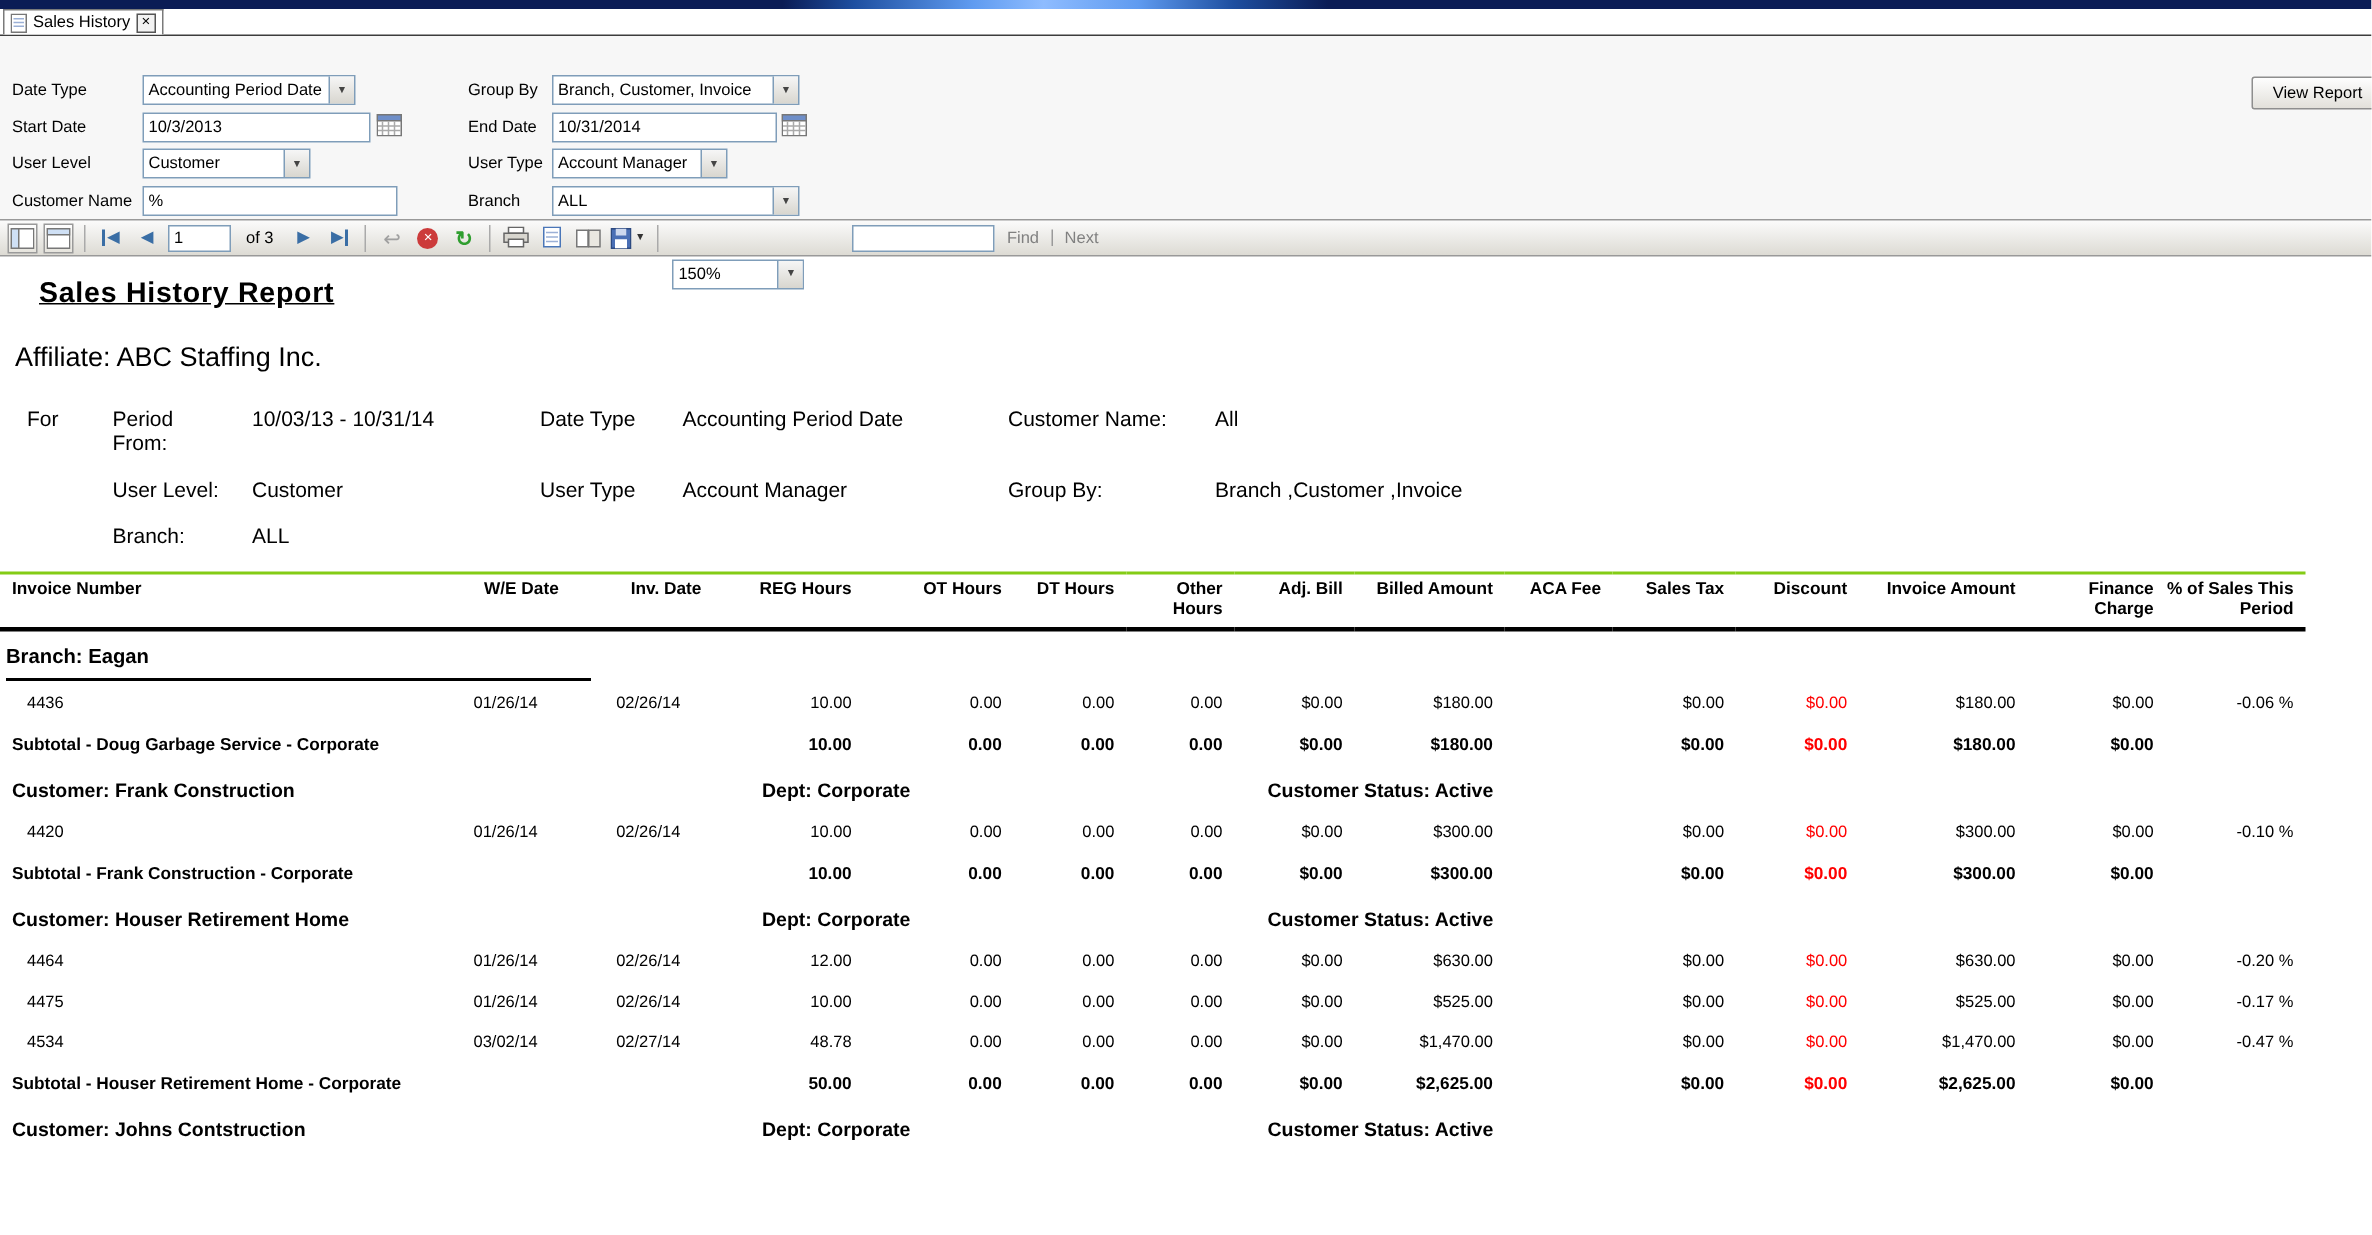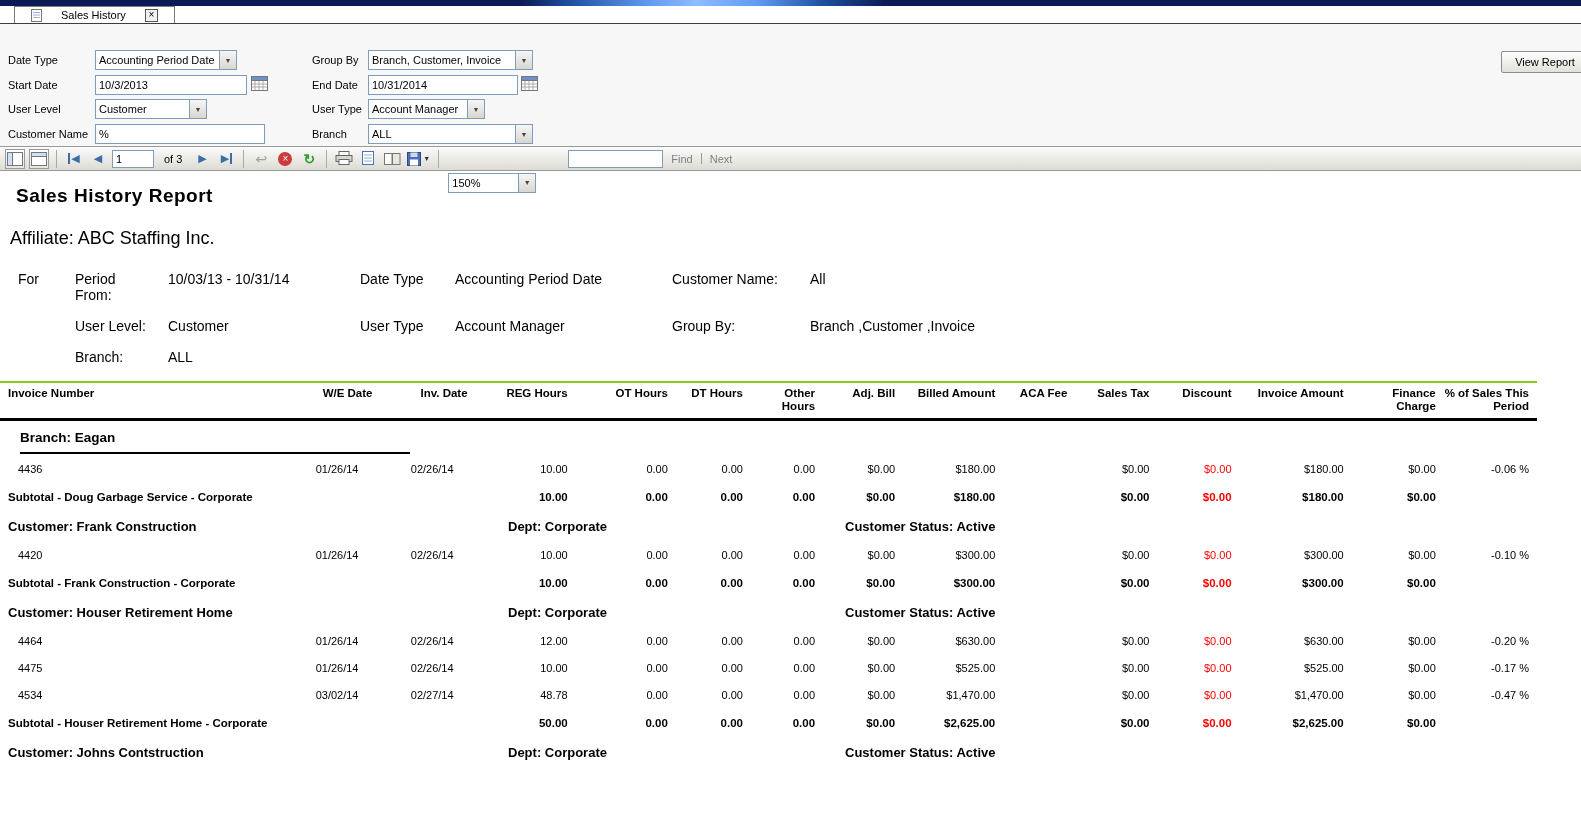--- a/index.html
+++ b/index.html
@@ -10,22 +10,22 @@
     background:#fff; color:#000;
   }
 
   
   .topstrip {
     height:6px;
     background:linear-gradient(90deg,#0b1c55 0%,#0b1c55 33%,#1e4fa0 36%,#5f9bf0 41%,#8ebcff 44%,#5f9bf0 48%,#1e4fa0 52%,#0b1c55 56%,#0b1c55 100%);
   }
   .tabrow { height:18px; background:#fff; border-bottom:1px solid #3c3c3c; display:flex; align-items:flex-end; }
   .tab {
-    display:inline-flex; align-items:center; gap:19px; margin-left:14px;
-    padding:1px 16px; border:1px solid #7a7a7a; border-bottom:none;
+    display:inline-flex; align-items:center; gap:4px; margin-left:2px;
+    padding:1px 4px; border:1px solid #7a7a7a; border-bottom:none;
     background:#fff; height:17px;
   }
   .tab-label { font-size:11px; white-space:nowrap; }
   .tab-close {
     width:13px; height:13px; border:1px solid #555; background:#f2f2f2;
     display:flex; align-items:center; justify-content:center;
     font-size:10px; line-height:1; cursor:default;
   }
 
   
@@ -62,35 +62,35 @@
   .stopico { width:14px; height:14px; border-radius:50%; background:#cc3b3b; color:#fff; font-size:10px; line-height:1; display:flex; align-items:center; justify-content:center; }
   .refreshico { color:#2f9e2f; font-size:14px; font-weight:bold; line-height:1; }
   .chev { font-size:7px; color:#333; margin-left:2px; }
   .zoombox { position:relative; width:88px; height:20px; border:1px solid #7f9db9; background:#fff; display:flex; margin-left:2px;margin-top:48px; }
   .findbox { width:95px; height:18px; border:1px solid #7f9db9; margin-left:28px; font-family:inherit; font-size:11px; }
   .findlink { font-size:11px; color:#808080; margin:0 4px; }
   .findsep { width:1px; height:11px; background:#9a9a9a; display:inline-block; }
 
   
   .report { background:#fff; }
-  .rtitle { margin:14px 0 0 16px; font-size:19px; font-weight:bold; letter-spacing:0.5px; }
+  .rtitle { margin:14px 0 0 26px; font-size:19px; font-weight:bold; letter-spacing:0.5px;text-decoration:underline; }
   .raffil { margin:21px 0 0 10px; font-size:18px; font-weight:normal; }
   .rmeta { position:relative; height:112px; margin-top:14px; font-size:14px; }
   .mi { position:absolute; white-space:nowrap; }
   .mi.wrap { white-space:normal; width:64px; }
 
   table.rtable { border-collapse:collapse; table-layout:fixed; width:1537px; margin-top:6px; }
   .rtable th {
     border-top:2px solid #84cc16; border-bottom:3px solid #000;
     font-size:11.5px; font-weight:bold; text-align:right; vertical-align:top;
     padding:4px 8px 5px 0; line-height:13px;
   }
   .rtable th.first { text-align:left; padding-left:8px; }
 
-  .branchcell { padding:9px 0 0 20px; }
+  .branchcell { padding:9px 0 0 4px; }
   .branchinner { display:block; width:390px; font-size:13.5px; font-weight:bold; border-bottom:2px solid #000; padding-bottom:7px; }
 
   .custcell { position:relative; height:30px; font-weight:bold; font-size:13px; }
   .cname { position:absolute; left:8px;  top:9px; white-space:nowrap; }
   .cdept { position:absolute; left:508px; top:9px; white-space:nowrap; }
   .cstat { position:absolute; left:845px; top:9px; white-space:nowrap; }
 
   .datarow td { font-size:11px; padding:9px 8px 6px 0; text-align:right; white-space:nowrap; }
   .datarow td.first { text-align:left; padding-left:18px; }
   .datarow td.datec { padding-right:22px; }

